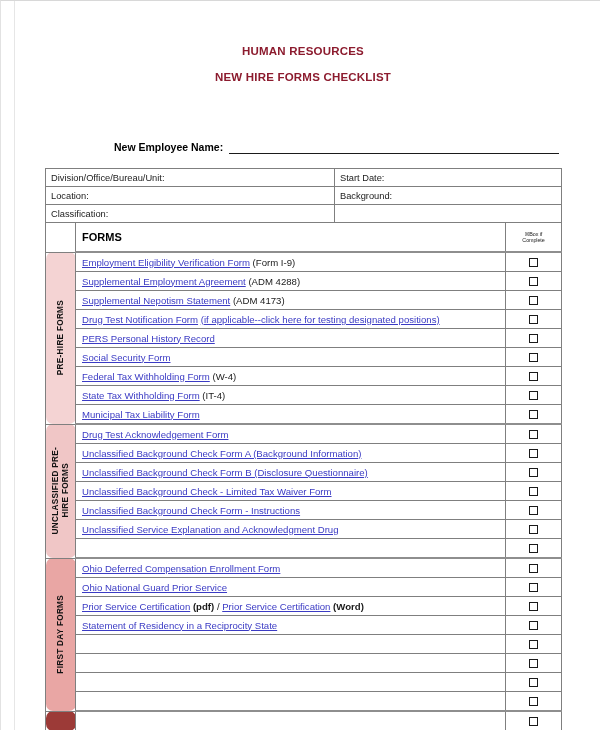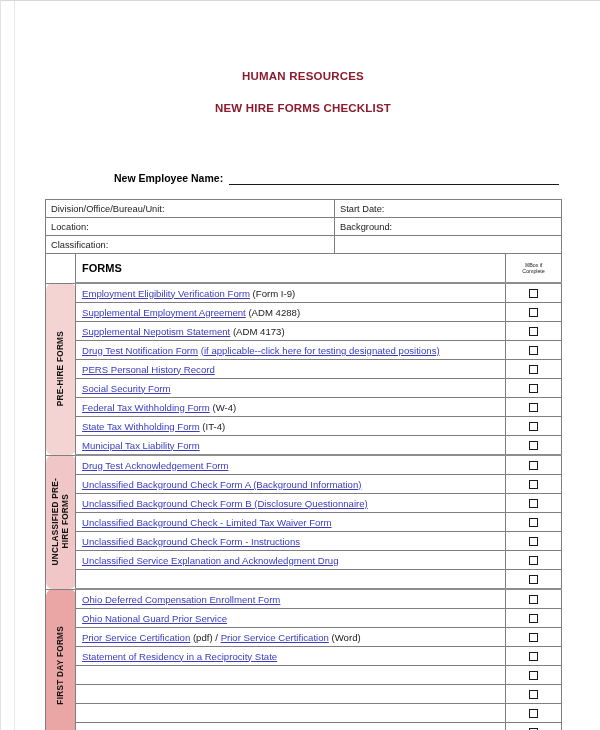--- a/index.html
+++ b/index.html
@@ -35,31 +35,31 @@
   .sheet {
     position: absolute;
     left: 44px;
     top: 0;
     width: 516px;
   }
 
   
   .titles {
     text-align: center;
-    padding-top: 69px;
+    padding-top: 44px;
   }
   .title-line {
     color: #8c1b2e;
     font-weight: bold;
     font-size: 11.5px;
     letter-spacing: 0.2px;
     line-height: 13px;
   }
   .title-line.second {
-    margin-top: 19px;
+    margin-top: 13px;
   }
 
   
   .name-row {
     margin-top: 56px;
     padding-left: 69px;
     display: flex;
     align-items: flex-end;
   }
   .name-label {
@@ -159,21 +159,21 @@
     font-size: 9.6px;
     color: #1a1a1a;
     white-space: nowrap;
     overflow: hidden;
   }
   .lnk {
     color: #3b3bc4;
     text-decoration: underline;
   }
   .plain { color: #1a1a1a; }
-  .bold { font-weight: normal; color: #1a1a1a; }
+  .bold { font-weight: bold; color: #1a1a1a; }
 
   .box-cell {
     width: 56px;
     text-align: center;
     height: 17px;
     padding: 0 !important;
   }
   .chk {
     display: inline-block;
     width: 7px;

